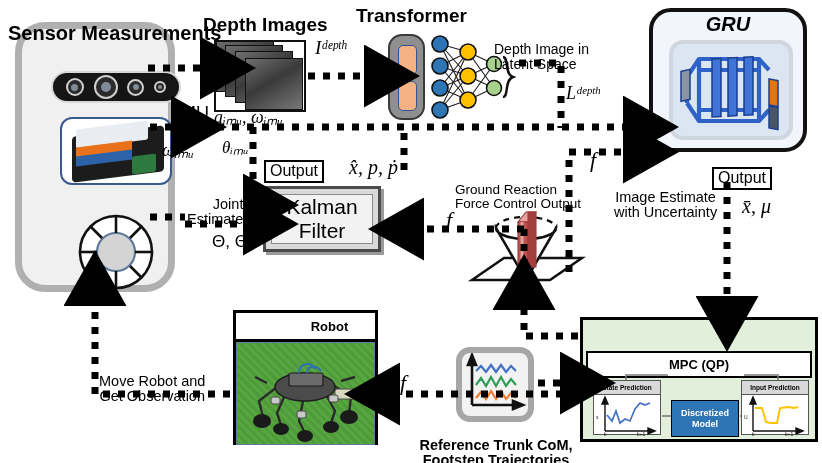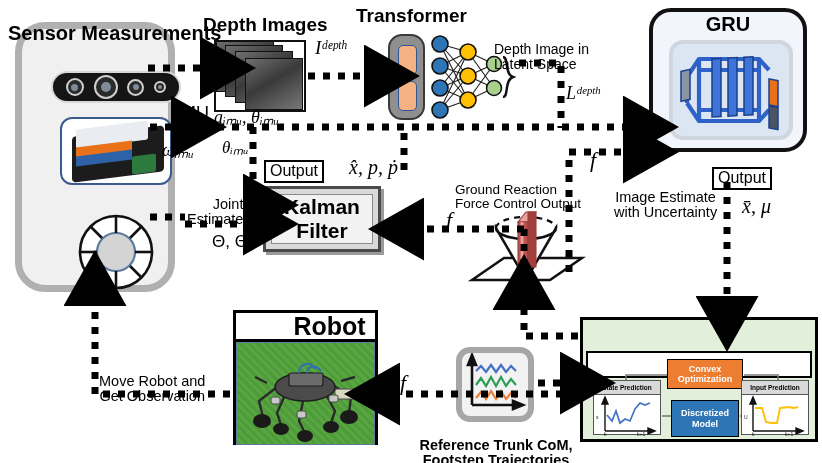--- a/index.html
+++ b/index.html
@@ -45,21 +45,21 @@
   #xf-body{position:absolute;left:388px;top:34px;width:37px;height:86px;background:#8f8f8f;
      border:2px solid #3a3a3a;border-radius:14px;box-sizing:border-box;}
   .xf-cell{position:absolute;left:8px;width:19px;height:30px;background:#f4b183;
      border:1px solid #2f5597;border-radius:5px;box-sizing:border-box;}
 
   
   #kf{position:absolute;left:263px;top:186px;width:118px;height:66px;background:#d9d9d9;
      border:3px solid #4a4a4a;box-sizing:border-box;box-shadow:3px 3px 0 #9a9a9a;}
   #kf-in{position:absolute;left:5px;top:5px;right:5px;bottom:5px;background:#f2f2f2;
      border:1px solid #8a8a8a;display:flex;flex-direction:column;align-items:center;
-     justify-content:center;font-weight:bold;font-size:21px;line-height:1.12;}
+     justify-content:center;font-weight:normal;font-size:21px;line-height:1.12;}
   .tagbox{position:absolute;background:#fff;border:2px solid #000;padding:0px 4px 1px 4px;
      font-size:16px;line-height:1.15;}
 
   
   #gru{position:absolute;left:649px;top:8px;width:158px;height:144px;background:#f2f5fb;
      border:4px solid #111;border-radius:22px;box-sizing:border-box;}
   #gru-inner{position:absolute;left:16px;top:28px;width:124px;height:100px;background:#dce6f3;
      border:4px solid #cfd6de;border-radius:14px;box-sizing:border-box;}
 
   
@@ -80,21 +80,21 @@
   .predbox{position:absolute;top:60px;width:68px;height:55px;background:#fff;
      border:1px solid #555;box-sizing:border-box;}
   .predhead{height:13px;background:#d9d9d9;border-bottom:1px solid #555;font-weight:bold;
      font-size:6.5px;display:flex;align-items:center;justify-content:center;}
   .predplot{position:relative;height:41px;}
 
   
   #robot{position:absolute;left:233px;top:310px;width:145px;height:135px;background:#fff;
      border:3px solid #000;box-sizing:border-box;}
   #robot-title{height:26px;display:flex;align-items:center;justify-content:center;
-     font-weight:bold;font-size:25px;border-bottom:3px solid #000;padding-left:48px;}
+     font-weight:bold;font-size:13px;border-bottom:3px solid #000;padding-left:48px;}
   #robot-img{position:relative;height:103px;background:
      repeating-linear-gradient(45deg,#4f9a3a 0 3px,#57a640 3px 6px);
      border:1px solid #5b7a9c;box-sizing:border-box;overflow:hidden;}
 
   
   #ref{position:absolute;left:456px;top:347px;width:78px;height:75px;background:#f2f2f2;
      border:6px solid #a6a6a6;border-radius:14px;box-sizing:border-box;}
 </style>
 </head>
 <body>
@@ -185,21 +185,21 @@
     <circle cx="40" cy="70" r="8" fill="#ffc000"></circle>
     <circle cx="66" cy="34" r="7.5" fill="#a9d18e"></circle>
       <circle cx="66" cy="58" r="7.5" fill="#a9d18e"></circle>
   </g>
 </svg>
 <svg width="16" height="42" style="left:500px;top:56px;" viewBox="0 0 16 42">
   <path d="M3 1 C9 1 4 18 13 21 C4 24 9 41 3 41" fill="none" stroke="#111" stroke-width="2.4"></path>
 </svg>
 
 <div id="gru">
-  <div class="lbl bold" style="left:0;top:2px;width:100%;text-align:center;font-size:20px;">GRU</div>
+  <div class="lbl bold" style="left:0;top:2px;width:100%;text-align:center;font-size:20px;font-style:italic;">GRU</div>
   <div id="gru-inner">
     <svg width="116" height="92" viewBox="0 0 116 92">
       <g stroke="#2e62c8" stroke-width="4.2" fill="none" stroke-linejoin="round">
         <path d="M14 33 L26 15 L86 15 L96 26"></path>
         <path d="M14 59 L26 77 L86 77 L96 66"></path>
         <line x1="14" y1="33" x2="14" y2="59"></line>
         <line x1="26" y1="15" x2="26" y2="77"></line>
         <line x1="86" y1="15" x2="86" y2="77"></line>
         <line x1="26" y1="26" x2="86" y2="26"></line>
         <line x1="26" y1="66" x2="86" y2="66"></line>
@@ -248,24 +248,20 @@
 
   <svg width="232" height="88" style="left:3px;top:33px;" viewBox="0 0 232 88">
     <g stroke="#7a7a7a" stroke-width="1.6" fill="none">
       <path d="M40 40 L40 22 L82 22"></path>
       <path d="M192 40 L192 22 L158 22"></path>
       <line x1="76" y1="63" x2="86" y2="63"></line>
       <line x1="154" y1="63" x2="164" y2="63"></line>
     </g>
   </svg>
 
-  <div id="convex">
-    <span>Convex</span>
-    <span>Optimization</span>
-  </div>
   <div id="discrete">
     <span>Discretized</span>
     <span>Model</span>
   </div>
 
   <div class="predbox" style="left:10px;">
     <div class="predhead">State Prediction</div>
     <div class="predplot">
       <svg width="66" height="41" viewBox="0 0 66 41">
         <g stroke="#111" stroke-width="1.4" fill="#111">
@@ -355,21 +351,21 @@
     <polyline points="14,32 19,25 24,33 29,24 34,33 39,24 44,33 49,26 54,32" fill="none" stroke="#2e9e54" stroke-width="2.2"></polyline>
     <polyline points="14,45 19,39 24,46 29,38 34,46 39,38 44,46 49,40 54,45" fill="none" stroke="#ed7d31" stroke-width="2.2"></polyline>
   </svg>
 </div>
 <div class="lbl bold" style="left:396px;top:426px;font-size:14.5px;text-align:center;width:200px;margin-top:12px;">
   <div>Reference Trunk CoM,</div>
   <div>Footstep Trajectories</div>
 </div>
 
 <div class="lbl" style="left:176px;top:104px;font-size:18px;">IMU</div>
-<div class="lbl italic" style="left:214px;top:108px;font-size:18px;">aᵢₘᵤ, θᵢₘᵤ</div>
+<div class="lbl italic" style="left:214px;top:108px;font-size:18px;">aᵢₘᵤ, ωᵢₘᵤ</div>
 <div class="lbl italic" style="left:162px;top:141px;font-size:18px;">ωᵢₘᵤ</div>
 <div class="lbl italic" style="left:222px;top:139px;font-size:17px;">θᵢₘᵤ</div>
 <div class="lbl" style="left:187px;top:197px;font-size:14.5px;text-align:right;">
   <div>Joint</div>
   <div>Estimate</div>
 </div>
 <div class="lbl" style="left:188px;top:233px;font-size:17px;margin-left:24px;">Θ, Θ̇</div>
 <div class="lbl italic" style="left:315px;top:38px;font-size:19px;">Iᵈᵉᵖᵗʰ</div>
 <div class="lbl" style="left:494px;top:42px;font-size:14px;text-align:left;">
   <div>Depth Image in</div>

